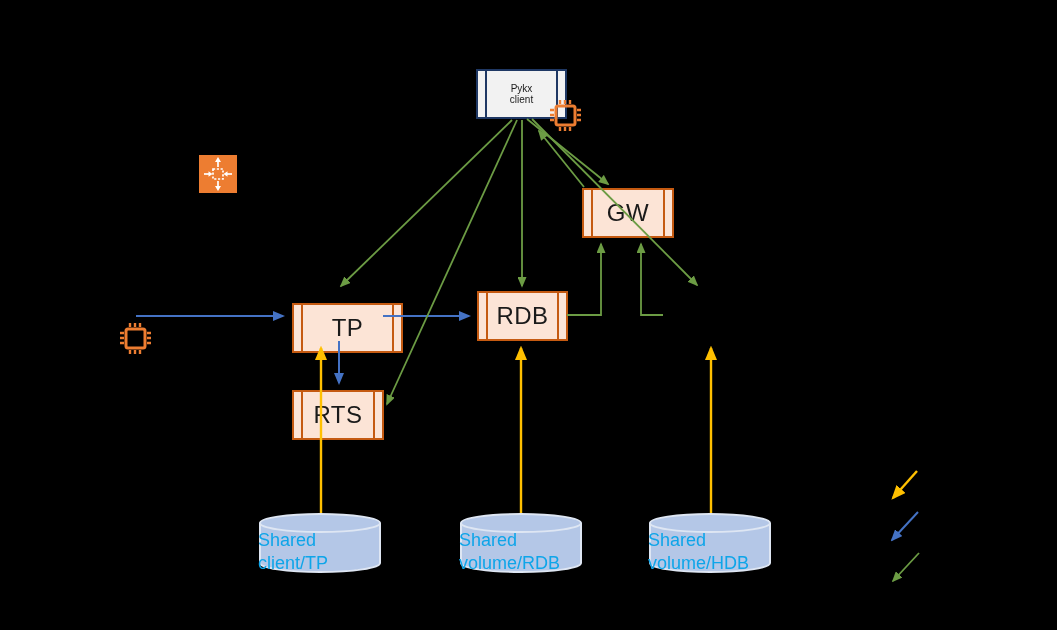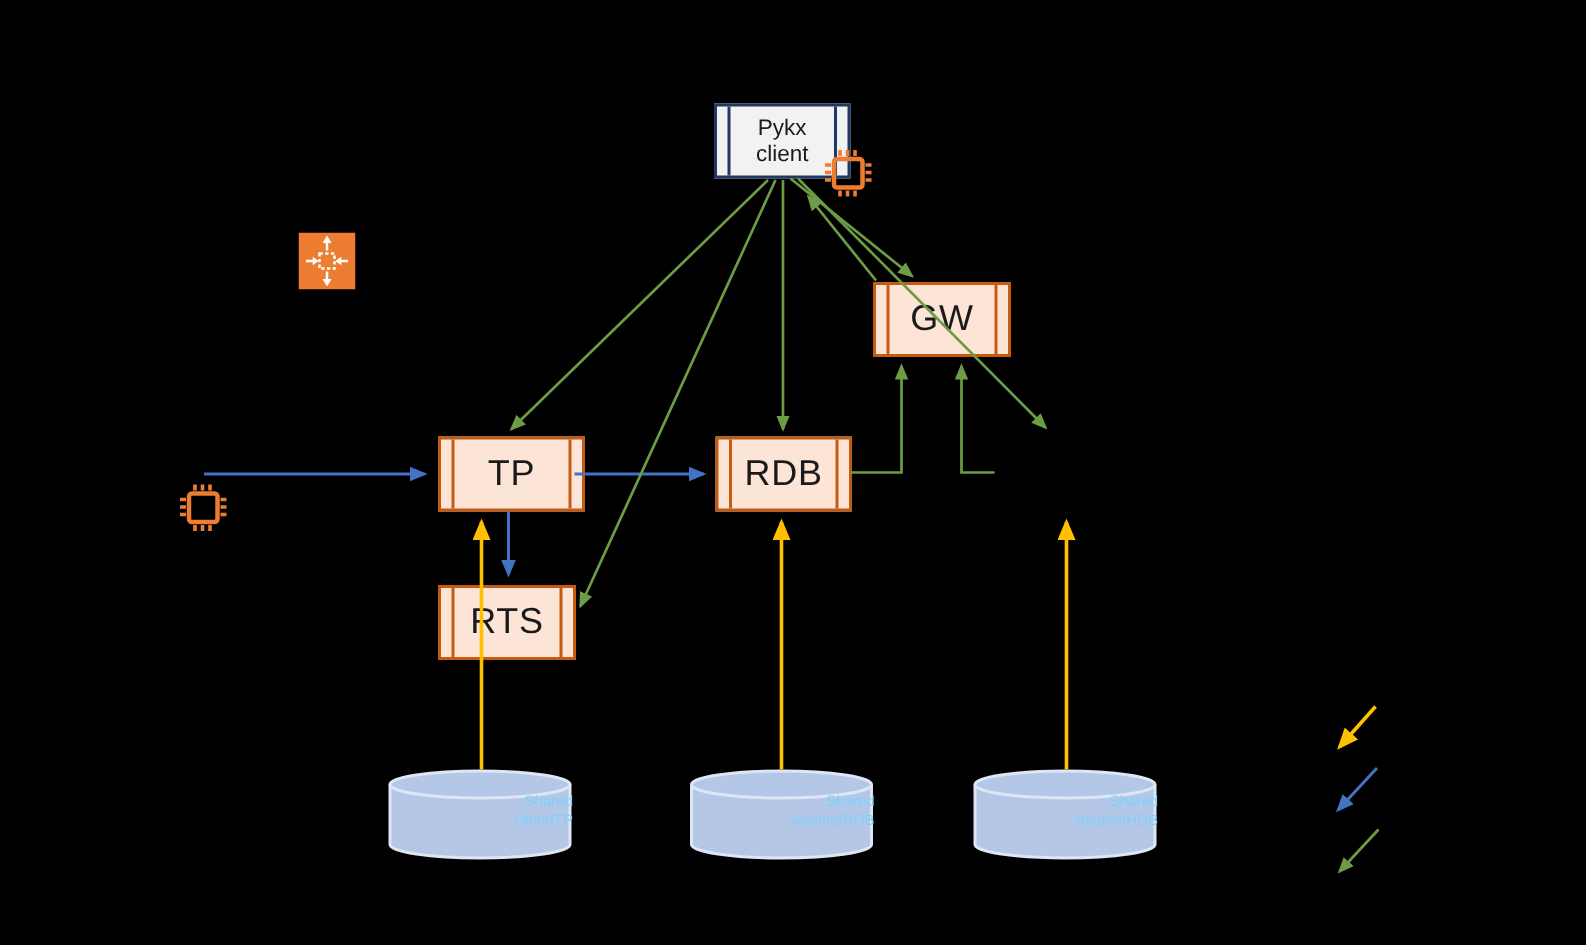--- a/index.html
+++ b/index.html
@@ -9,29 +9,29 @@
   
   .node{position:absolute;box-sizing:border-box;display:flex;align-items:center;justify-content:center;z-index:2;}
   .node.blue{background:var(--node-blue-fill,#f2f2f2);border:2.5px solid var(--node-blue-border,#1f3864);}
   .node.orange{background:var(--node-orange-fill,#fce4d6);border:2.5px solid var(--node-orange-border,#c55a11);}
   .node::before,.node::after{content:"";position:absolute;top:0;bottom:0;width:0;}
   .node::before{left:7px;border-left:2px solid;}
   .node::after{right:7px;border-right:2px solid;}
   .node.blue::before,.node.blue::after{border-color:var(--node-blue-border,#1f3864);}
   .node.orange::before,.node.orange::after{border-color:var(--node-orange-border,#c55a11);}
   .node-label{font-size:24px;color:#1a1a1a;letter-spacing:.5px;}
-  .node-label.small{font-size:15px;line-height:1.15;text-align:center;letter-spacing:0;}
+  .node-label.small{font-size:10px;line-height:1.15;text-align:center;letter-spacing:0;}
   .node-label.small span{display:block;}
 
   
   .volume{position:absolute;width:124px;height:62px;z-index:2;}
   .volume svg{position:absolute;left:0;top:0;}
   .cyl{fill:var(--volume-fill,#b4c7e7);stroke:var(--volume-stroke,#dee6f3);stroke-width:2;}
-  .volume-label{position:absolute;left:0;right:0;top:17px;text-align:right;
-                font-size:10px;line-height:1.28;color:#7dd3fc;z-index:3;}
+  .volume-label{position:absolute;left:0;right:0;top:17px;text-align:left;
+                font-size:18px;line-height:1.28;color:#0ea5e9;z-index:3;}
   .volume-label span{display:block;}
 
   
   .icon{position:absolute;z-index:6;}
   .chip{stroke:var(--icon-orange,#ed7d31);fill:none;}
   .scalebg{fill:var(--icon-orange,#ed7d31);}
 
   
   #edges{position:absolute;left:0;top:0;z-index:5;}
   .e-blue{stroke:var(--arrow-blue,#4472c4);stroke-width:2;fill:none;}
@@ -47,21 +47,21 @@
 <div id="canvas">
 
   <div class="node blue" style="left:476px;top:69px;width:91px;height:50px">
     <span class="node-label small">
       <span>Pykx</span>
       <span>client</span>
     </span>
   </div>
 
 
-  <div class="node orange" style="left:292px;top:291px;width:98px;height:50px">
+  <div class="node orange" style="left:292px;top:303px;width:111px;height:50px">
     <span class="node-label">TP</span>
   </div>
 
   <div class="node orange" style="left:477px;top:291px;width:91px;height:50px">
     <span class="node-label">RDB</span>
   </div>
 
 
   <div class="node orange" style="left:582px;top:188px;width:92px;height:50px">
     <span class="node-label">GW</span>

